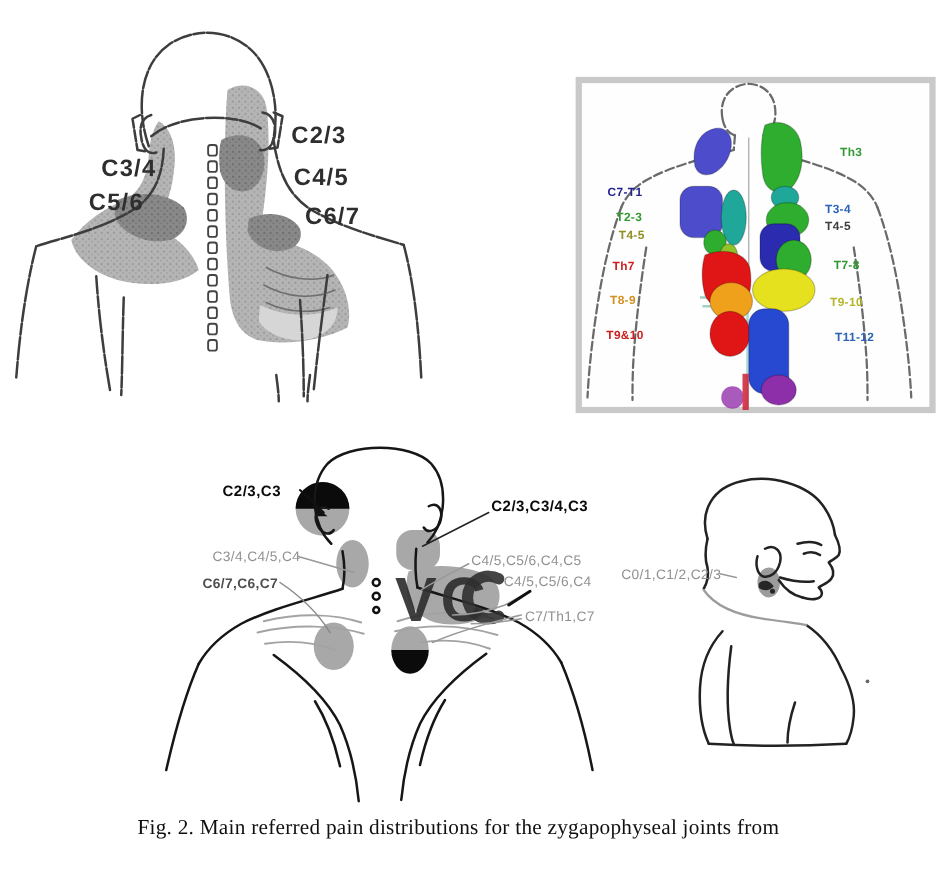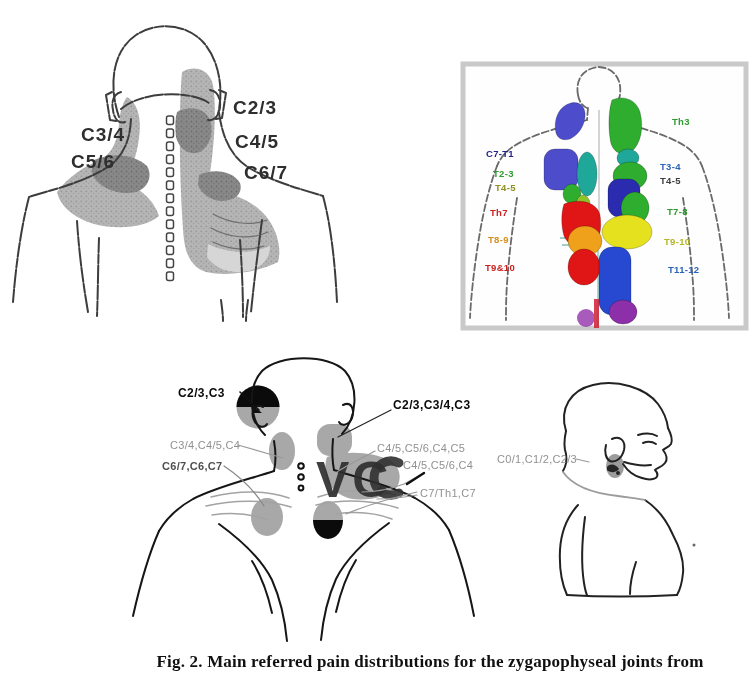--- a/index.html
+++ b/index.html
@@ -1,21 +1,21 @@
 <!DOCTYPE html>
 <html><head>
 <meta charset="utf-8">
 <style>
   html,body{margin:0;padding:0;background:#ffffff;}
   body{width:749px;height:695px;position:relative;overflow:hidden;
        font-family:"Liberation Sans", sans-serif;}
   .page{position:absolute;inset:0;background:#fff;border-radius:29px;}
   svg.art{position:absolute;left:0;top:0;}
-  .caption{position:absolute;left:110px;top:651px;width:640px;text-align:center;
-           font-family:"Liberation Serif", serif;font-weight:bold;font-size:17px;
+  .caption{position:absolute;left:110px;top:651px;width:640px;text-align:left;
+           font-family:"Liberation Serif", serif;font-weight:normal;font-size:17px;
            color:#101010;line-height:1.3;letter-spacing:.2px;}
   text{font-family:"Liberation Sans", sans-serif;}
   .sketch-label{font-size:19px;font-weight:bold;fill:#2e2e2e;letter-spacing:1px;}
   .tlabel{font-size:9.5px;font-weight:bold;letter-spacing:.3px;}
   .plabel-bold{font-size:12px;font-weight:bold;fill:#0a0a0a;letter-spacing:.4px;}
   .plabel-gray{font-size:11px;fill:#919191;letter-spacing:.3px;}
   .plabel-dark{font-size:11px;fill:#4f4f4f;font-weight:bold;letter-spacing:.3px;}
   .wm{font-size:50px;font-weight:bold;fill:#2f2f2f;opacity:.92;letter-spacing:3px;}
 </style>
 </head>

